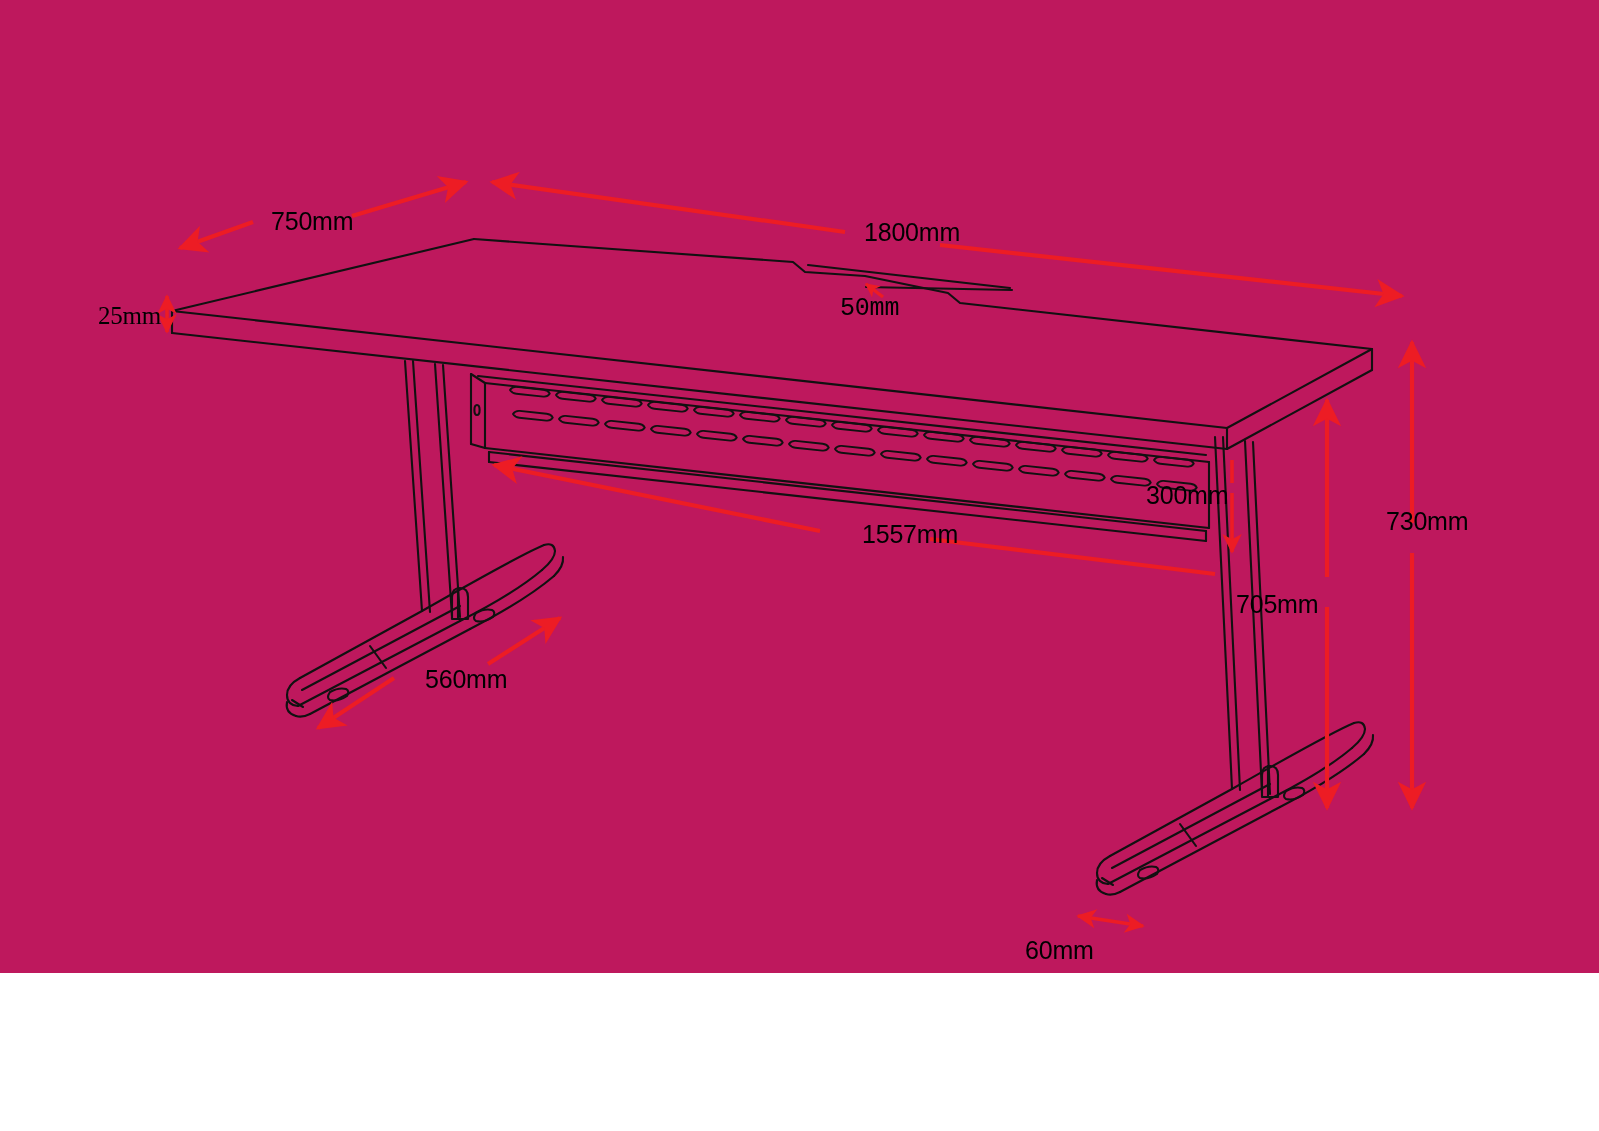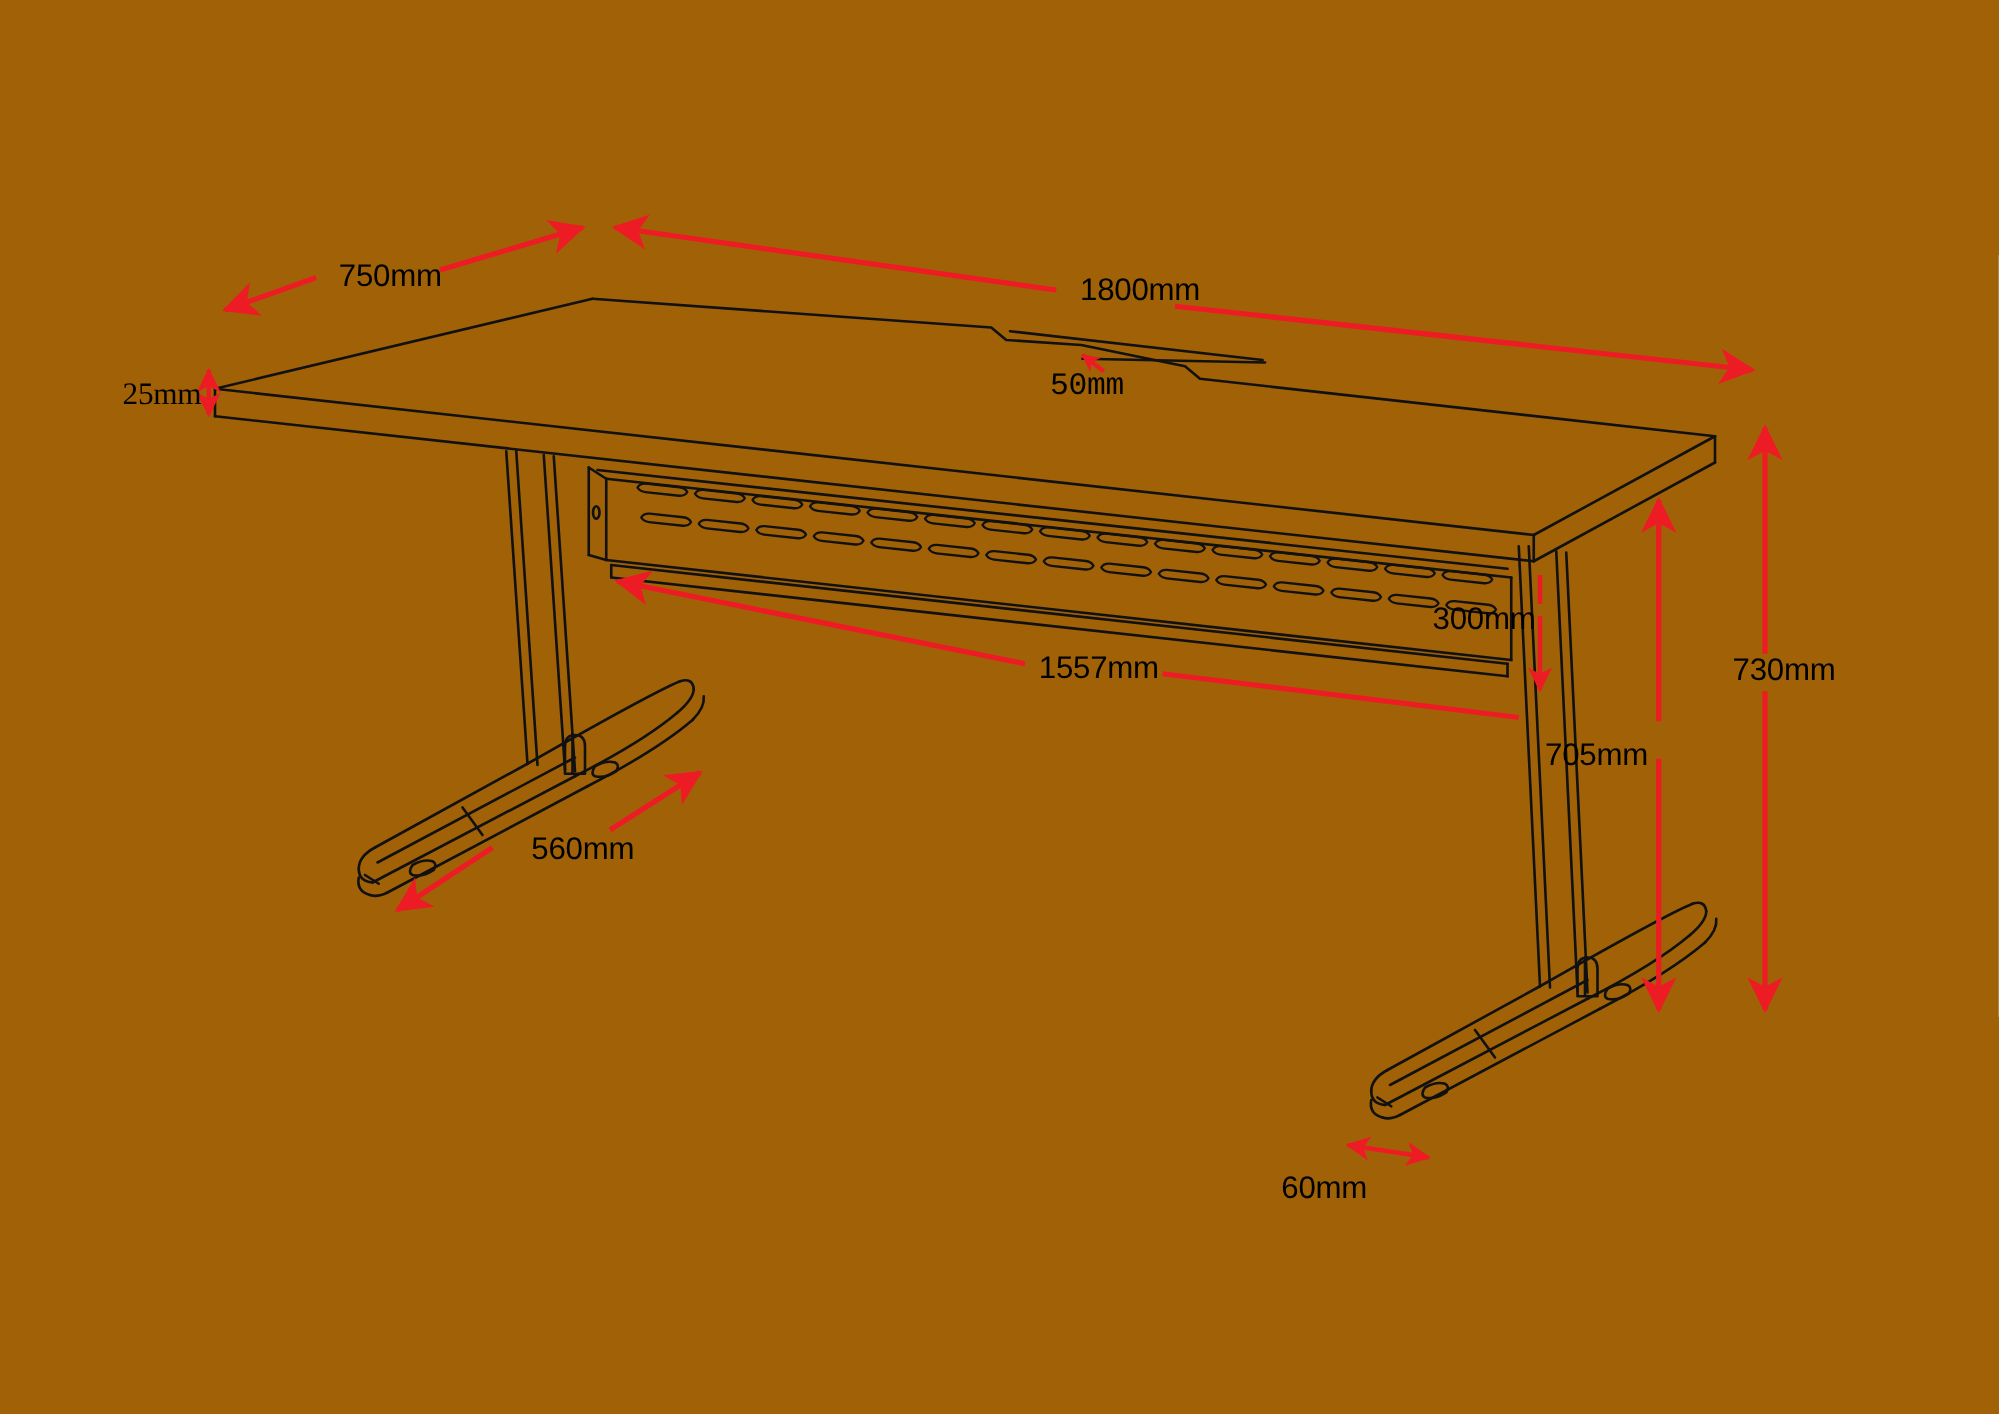--- a/index.html
+++ b/index.html
@@ -1,19 +1,19 @@
 <!DOCTYPE html>
 <html><head>
 <meta charset="utf-8">
 <title>Desk Technical Drawing</title>
 <style>
   html,body{margin:0;padding:0;background:#ffffff;}
   body{width:1599px;height:1131px;overflow:hidden;
        font-family:"Liberation Sans","DejaVu Sans",sans-serif;}
-  #stage{position:relative;width:1599px;height:1131px;background:#a16207;}
+  #stage{position:relative;width:1599px;height:973px;background:#be185d;}
   #stage svg{position:absolute;top:0;left:0;}
   .dim-label{
     position:absolute;
     color:#000;
     font-family:"Liberation Sans","DejaVu Sans",sans-serif;
     font-size:25px;
     font-weight:400;
     white-space:nowrap;
     line-height:1;
     letter-spacing:-0.2px;
@@ -243,23 +243,23 @@
   <div class="dim-label" style="left:271px;top:209px;">750mm</div>
 
   <div class="dim-label" style="left:864px;top:220px;">1800mm</div>
 
   <div class="dim-label" style="left:98px;top:303px;font-family:Liberation Serif, serif;">25mm</div>
 
   <div class="dim-label" style="left:840px;top:296px;font-family:Liberation Mono, monospace;">50mm</div>
 
   <div class="dim-label" style="left:1146px;top:483px;">300mm</div>
 
-  <div class="dim-label" style="left:831px;top:522px;">1557mm</div>
+  <div class="dim-label" style="left:862px;top:522px;">1557mm</div>
 
   <div class="dim-label" style="left:1236px;top:592px;">705mm</div>
 
-  <div class="dim-label" style="left:1386px;top:524px;text-align:right;">730mm</div>
+  <div class="dim-label" style="left:1386px;top:509px;text-align:right;">730mm</div>
 
   <div class="dim-label" style="left:425px;top:667px;">560mm</div>
 
   <div class="dim-label" style="left:1025px;top:938px;">60mm</div>
 
 </div>
 
 </body></html>

